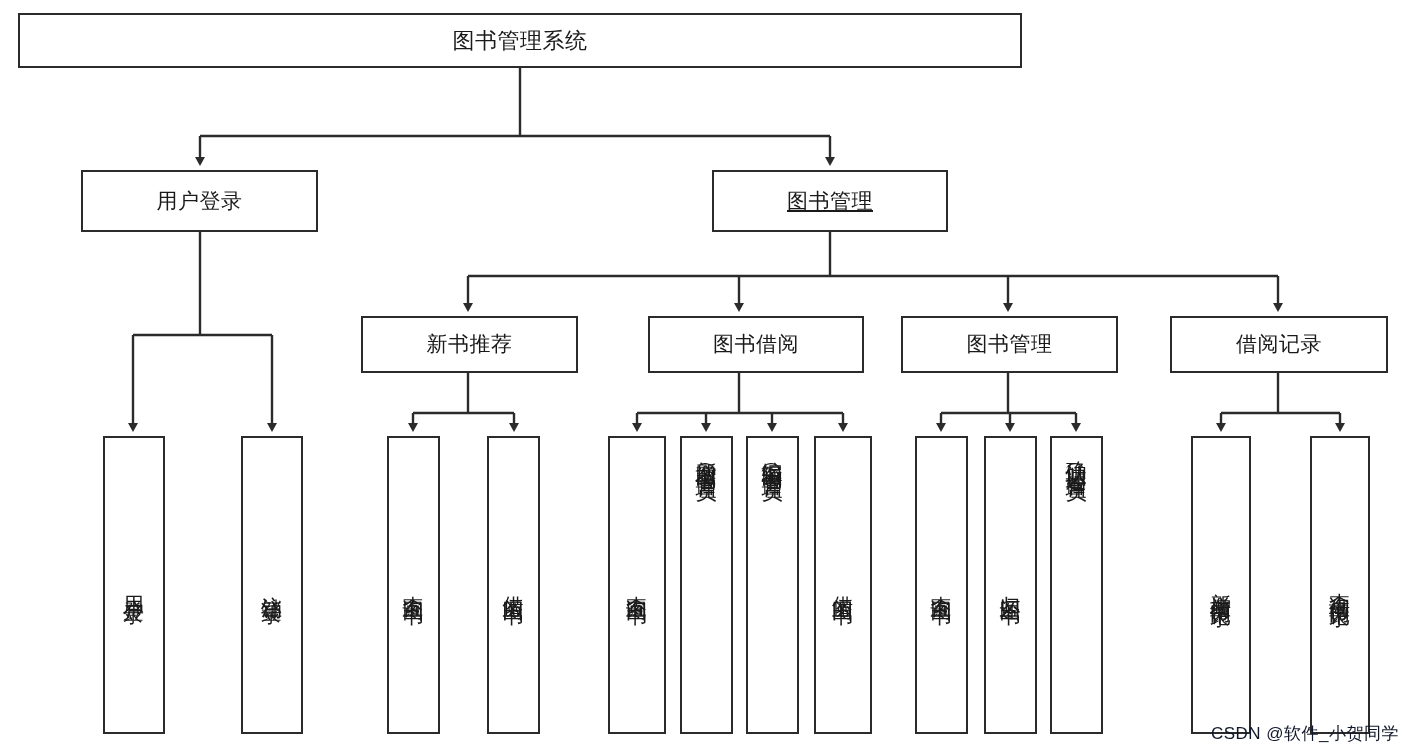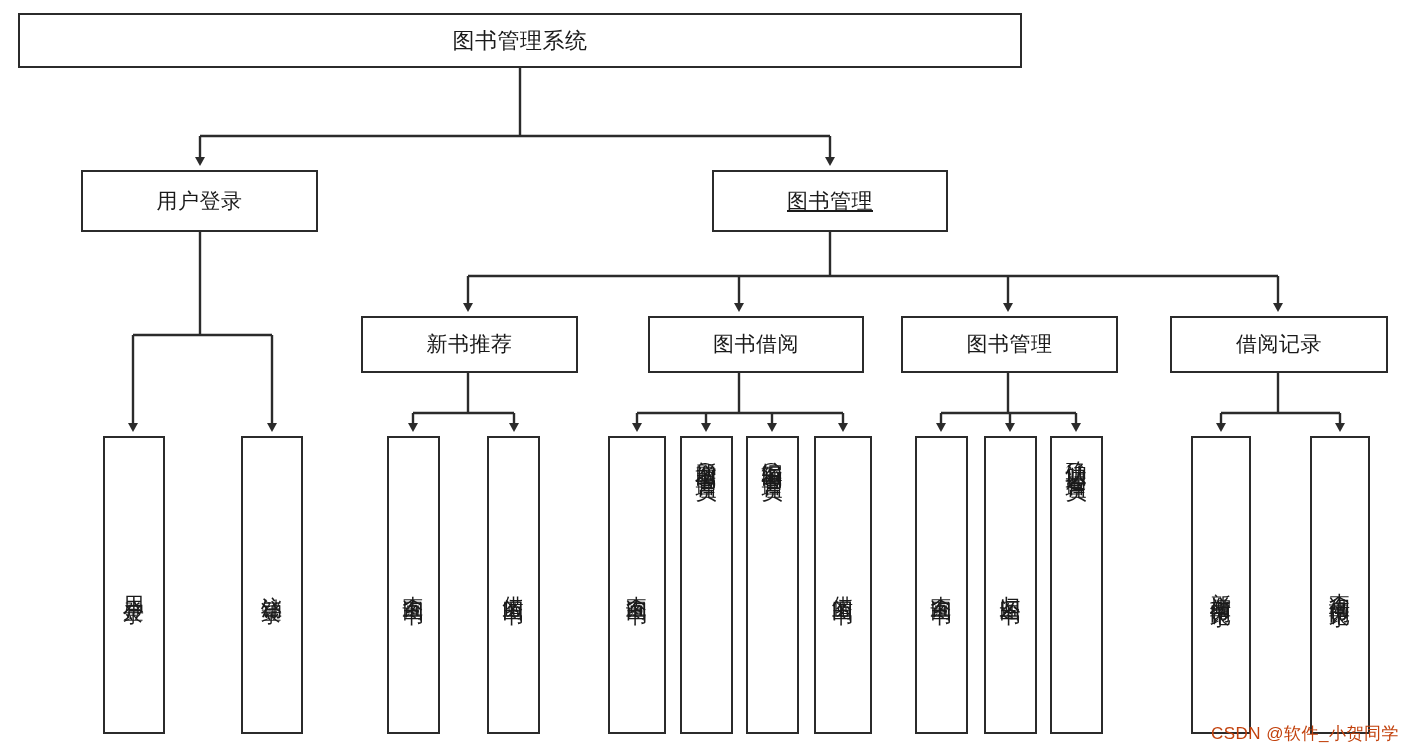--- a/index.html
+++ b/index.html
@@ -57,21 +57,21 @@
     color: #1a1a1a;
     white-space: nowrap;
   }
   .leaf.align-mid { align-items: center; }
   .leaf.align-top { align-items: flex-start; padding-top: 6px; }
   .watermark {
     position: absolute;
     right: 6px;
     bottom: 2px;
     font-size: 17px;
-    color: #c2410c;
+    color: #0f172a;
     white-space: nowrap;
     letter-spacing: 0.5px;
   }
 </style>
 </head>
 <body>
 
 <div id="canvas">
 
   <svg id="wires" viewBox="0 0 1405 747" xmlns="http://www.w3.org/2000/svg">

